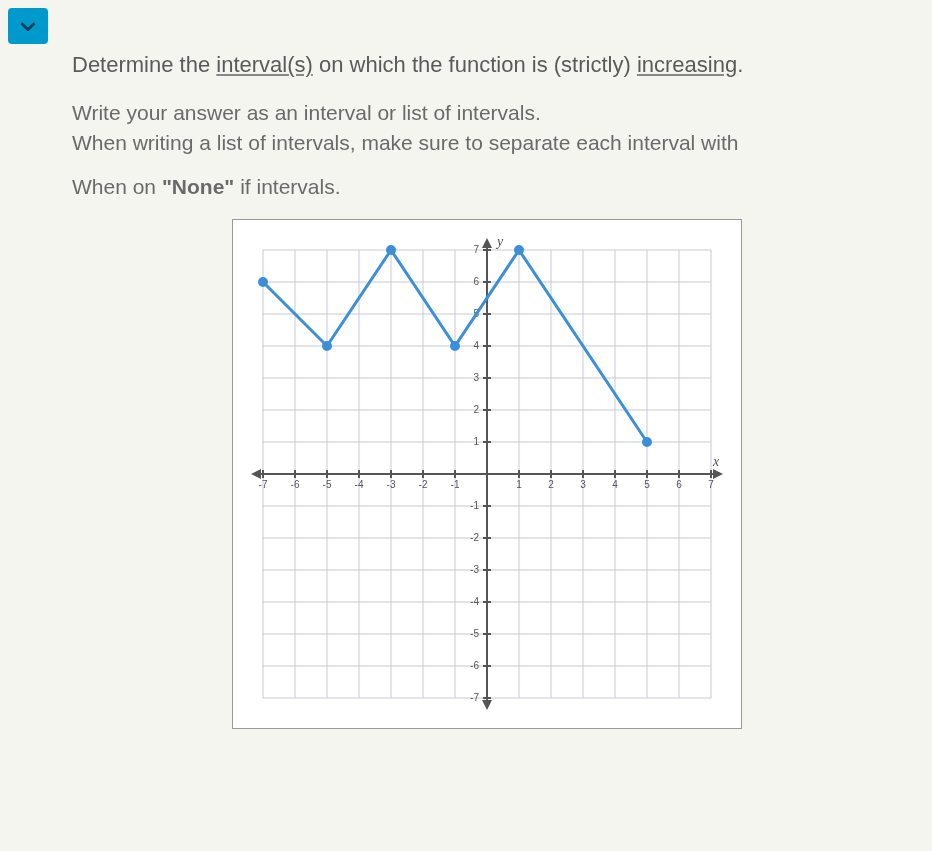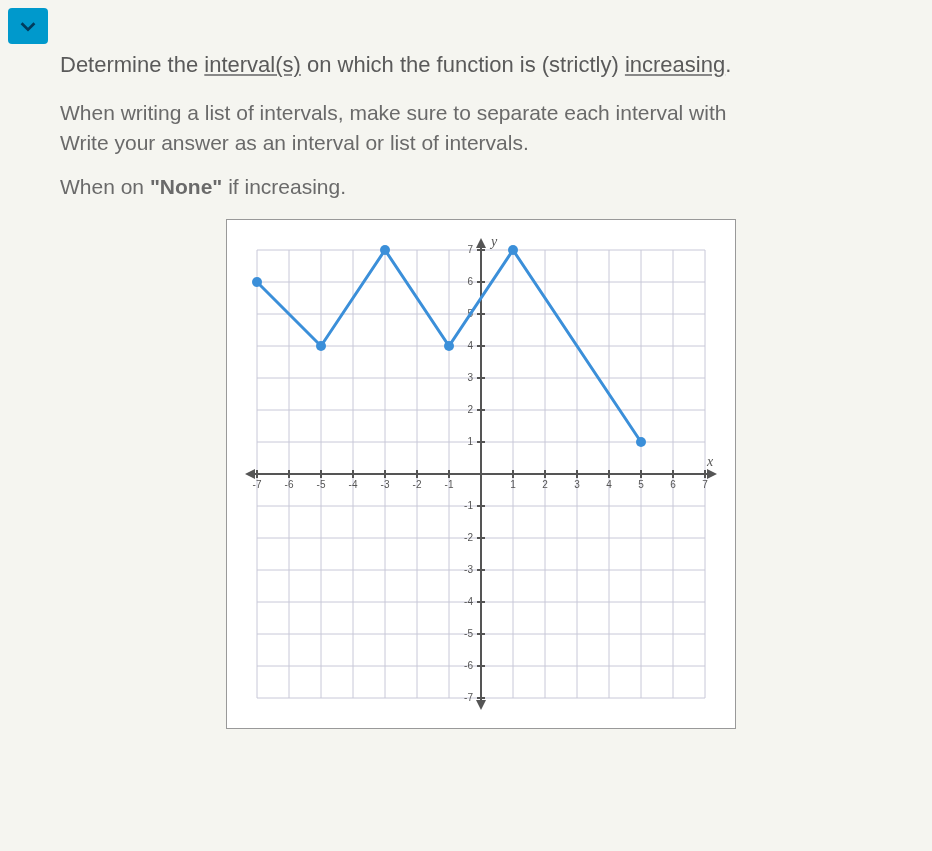--- a/index.html
+++ b/index.html
@@ -30,20 +30,21 @@
     }
     .collapse-btn svg {
       width: 22px;
       height: 22px;
       stroke: #003b5c;
       stroke-width: 3;
       fill: none;
     }
     .content {
       padding: 50px 30px 20px 60px;
+      margin-left: 12px;
     }
     .question-line {
       font-size: 22px;
       color: #5a5a5a;
       line-height: 1.4;
       margin-bottom: 18px;
     }
     .underlined {
       text-decoration: underline;
       text-decoration-color: #888;
@@ -114,25 +115,25 @@
     <polyline points="5 9 12 16 19 9"></polyline>
   </svg>
 </div>
 
 <div class="content">
 
   <p class="question-line">
     <span>Determine the </span><span class="underlined">interval(s)</span><span> on which the function is (strictly) </span><span class="underlined">increasing</span><span>.</span>
   </p>
 
+  <p class="instruction-line">Write your answer as an interval or list of intervals.</p>
   <p class="instruction-line">When writing a list of intervals, make sure to separate each interval with</p>
-  <p class="instruction-line">Write your answer as an interval or list of intervals.</p>
 
   <p class="click-line">
-    <span>When on </span><span class="bold">"None"</span><span> if increasing.</span>
+    <span>When on </span><span class="bold">"None"</span><span> if intervals.</span>
   </p>
 
   <div class="graph-wrap">
     <div class="graph-box">
       <svg class="graph" id="graph-svg" width="500" height="500">
           <line x1="26" y1="474" x2="26" y2="26" class="grid-line"></line>
           <line x1="58" y1="474" x2="58" y2="26" class="grid-line"></line>
           <line x1="90" y1="474" x2="90" y2="26" class="grid-line"></line>
           <line x1="122" y1="474" x2="122" y2="26" class="grid-line"></line>
           <line x1="154" y1="474" x2="154" y2="26" class="grid-line"></line>

